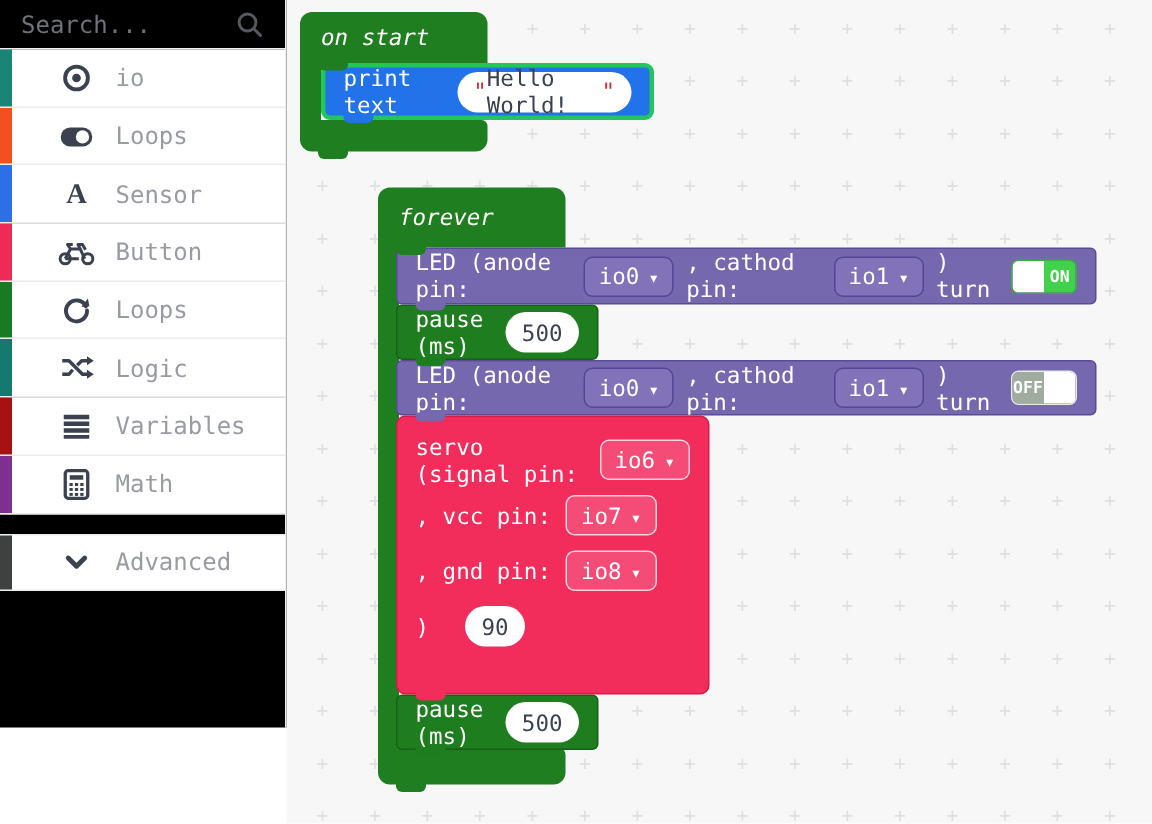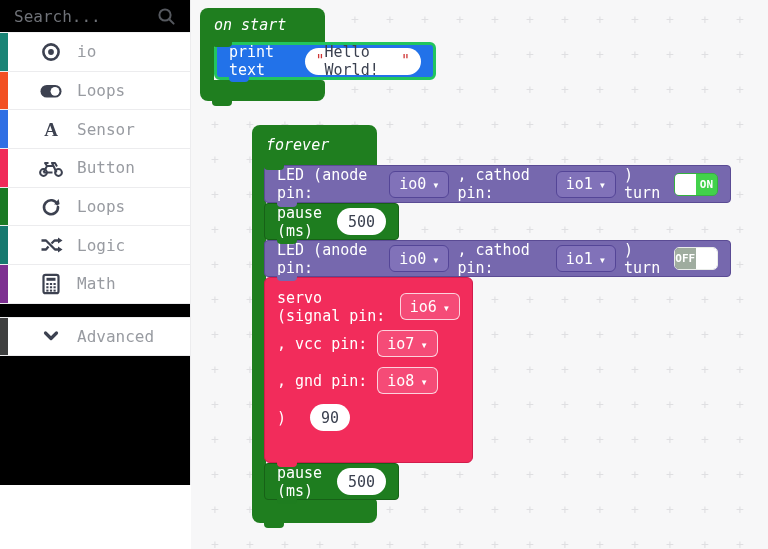--- a/index.html
+++ b/index.html
@@ -148,20 +148,32 @@
       <span class="icon">
         <svg width="24" height="22" viewBox="0 0 24 22">
             <path d="M2.5 6.5h4.5l9 9h3.5M2.5 15.5H7l2.5-3M12.5 9.5 15.5 6.5h4" fill="none" stroke="#3c4150" stroke-width="2.3" stroke-linejoin="round"></path>
             <polygon points="19,3.5 23.5,6.5 19,9.5" fill="#3c4150"></polygon>
             <polygon points="19,12.5 23.5,15.5 19,18.5" fill="#3c4150"></polygon>
           </svg>
       </span>
       <span class="label">Logic</span>
     </div>
 
+    <div class="cat" style="--c:#a51212">
+      <span class="strip"></span>
+      <span class="icon">
+        <svg width="22" height="22" viewBox="0 0 22 22">
+            <rect x="2.5" y="3.5" width="17" height="3" fill="#3c4150"></rect>
+            <rect x="2.5" y="8" width="17" height="3" fill="#3c4150"></rect>
+            <rect x="2.5" y="12.5" width="17" height="3" fill="#3c4150"></rect>
+            <rect x="2.5" y="17" width="17" height="2.5" fill="#3c4150"></rect>
+          </svg>
+      </span>
+      <span class="label">Variables</span>
+    </div>
 
     <div class="cat" style="--c:#7d3091">
       <span class="strip"></span>
       <span class="icon">
         <svg width="22" height="22" viewBox="0 0 22 22">
             <rect x="3.5" y="1.8" width="15" height="18.4" rx="2" fill="none" stroke="#3c4150" stroke-width="2.2"></rect>
             <rect x="6.5" y="4.8" width="9" height="3" fill="#3c4150"></rect>
             <g fill="#3c4150">
               <rect x="6.3" y="10" width="2.2" height="2"></rect>
               <rect x="9.9" y="10" width="2.2" height="2"></rect>

